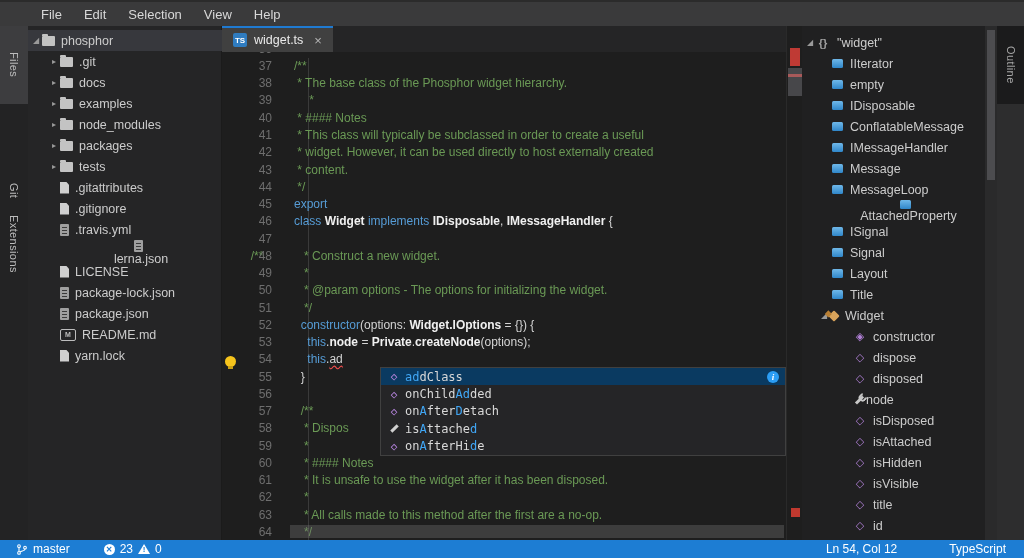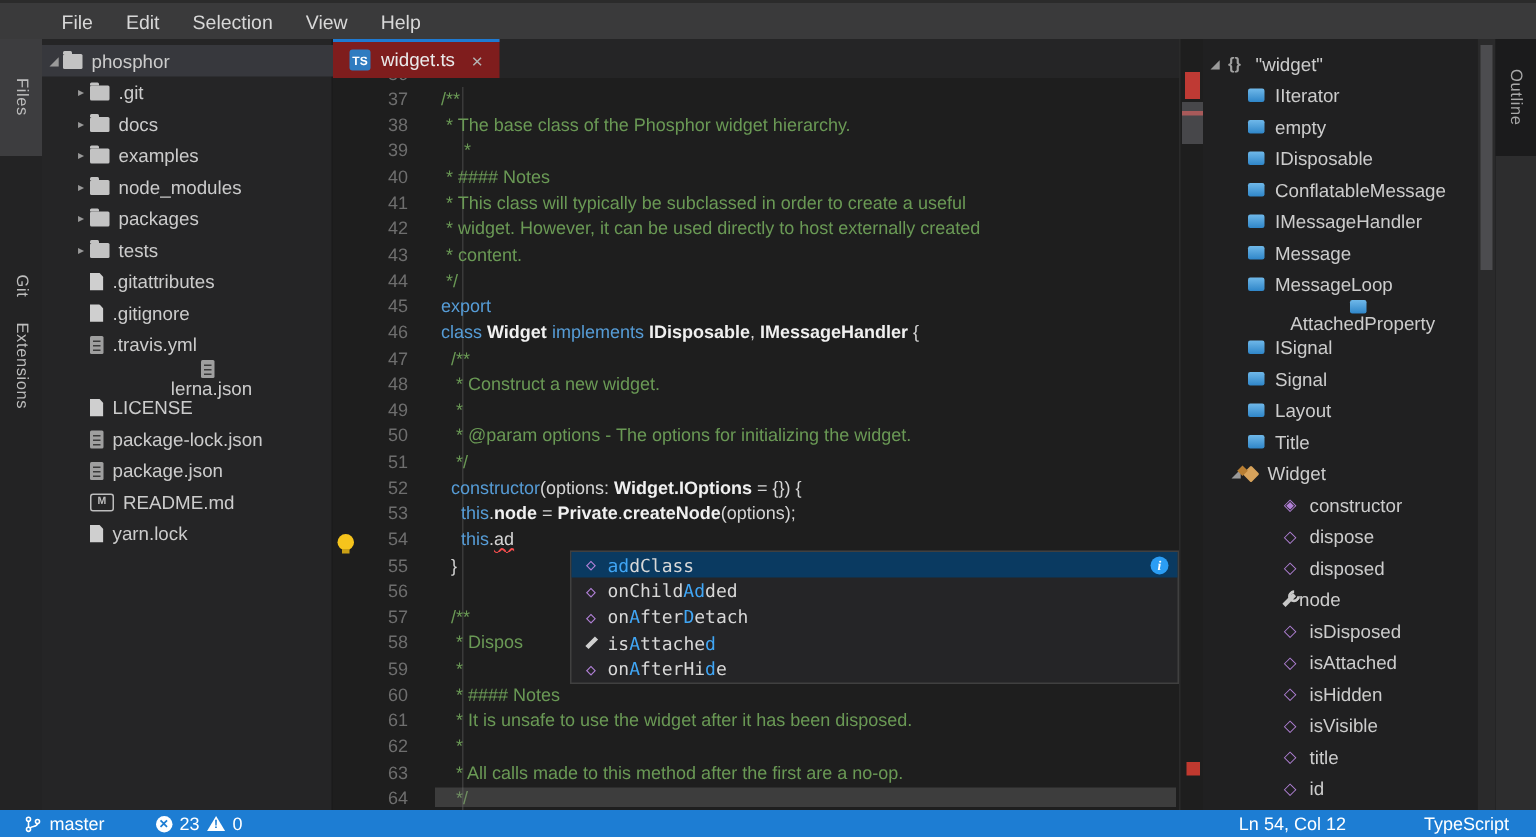--- a/index.html
+++ b/index.html
@@ -31,21 +31,21 @@
   .ic-folder::before{content:"";position:absolute;top:-2px;left:0;width:6px;height:2px;background:#c3c3c3;border-radius:1px 1px 0 0;}
   .ic-file{width:9px;height:12px;background:#cfcfcf;clip-path:polygon(0 0,66% 0,100% 28%,100% 100%,0 100%);}
   .ic-fileconfig{width:9px;height:12px;background:#9f9f9f;border-radius:1px;}
   .ic-fileconfig::after{content:"";position:absolute;left:2px;right:2px;top:3px;height:1px;background:#3a3a3a;box-shadow:0 3px 0 #3a3a3a,0 6px 0 #3a3a3a;}
   .ic-filemd{width:14px;height:10px;border:1px solid #bdbdbd;border-radius:2px;color:#bdbdbd;
              font-size:7px;font-weight:bold;display:flex;align-items:center;justify-content:center;}
 
   
   #editor{left:222px;top:26px;width:564px;height:514px;background:#1e1e1e;overflow:hidden;}
   #tabbar{position:absolute;left:0;top:0;width:564px;height:26px;background:#252526;z-index:5;}
-  #tab-widget{position:absolute;left:0;top:0;height:24px;background:#7f1d1d;border-top:2px solid #1f7ad1;
+  #tab-widget{position:absolute;left:0;top:0;height:24px;background:#404040;border-top:2px solid #1f7ad1;
               display:flex;align-items:center;padding:0 11px;gap:7px;font-size:12.5px;color:#eaeaea;cursor:pointer;}
   .ts-badge{width:14px;height:14px;background:#2f7cc0;color:#fff;border-radius:2px;
             font-size:8px;font-weight:bold;display:flex;align-items:center;justify-content:center;flex:none;}
   .tab-close{color:#b4b4b4;font-size:13px;margin-left:4px;}
   #indent-guide{position:absolute;left:86px;top:32px;width:1px;height:498px;background:#3a3a3a;z-index:1;}
   .code-row{position:absolute;left:0;width:564px;height:17.26px;display:flex;z-index:2;
             font-family:Liberation Sans, sans-serif;font-size:12px;line-height:17.26px;white-space:pre;}
   .lnum{width:50px;flex:none;text-align:right;color:#6e6e6e;}
   .ltext{margin-left:22px;}
   .tk-c{color:#6a9955;}
@@ -214,21 +214,21 @@
       <div class="code-row" style="top: 31.96px;"><span class="lnum">37</span><span class="ltext"><span class="tk-c">/**</span></span></div>
       <div class="code-row" style="top: 49.22px;"><span class="lnum">38</span><span class="ltext"><span class="tk-c"> * The base class of the Phosphor widget hierarchy.</span></span></div>
       <div class="code-row" style="top: 66.48px; gap: 12px;"><span class="lnum">39</span><span class="ltext"><span class="tk-c"> *</span></span></div>
       <div class="code-row" style="top: 83.74px;"><span class="lnum">40</span><span class="ltext"><span class="tk-c"> * #### Notes</span></span></div>
       <div class="code-row" style="top: 101px;"><span class="lnum">41</span><span class="ltext"><span class="tk-c"> * This class will typically be subclassed in order to create a useful</span></span></div>
       <div class="code-row" style="top: 118.26px;"><span class="lnum">42</span><span class="ltext"><span class="tk-c"> * widget. However, it can be used directly to host externally created</span></span></div>
       <div class="code-row" style="top: 135.52px;"><span class="lnum">43</span><span class="ltext"><span class="tk-c"> * content.</span></span></div>
       <div class="code-row" style="top: 152.78px;"><span class="lnum">44</span><span class="ltext"><span class="tk-c"> */</span></span></div>
       <div class="code-row" style="top: 170.04px;"><span class="lnum">45</span><span class="ltext"><span class="tk-k">export</span></span></div>
       <div class="code-row" style="top: 187.3px;"><span class="lnum">46</span><span class="ltext"><span class="tk-k">class</span><span class="tk-p"> </span><span class="tk-b">Widget</span><span class="tk-p"> </span><span class="tk-k">implements</span><span class="tk-p"> </span><span class="tk-b">IDisposable</span><span class="tk-p">, </span><span class="tk-b">IMessageHandler</span><span class="tk-p"> {</span></span></div>
-      <div class="code-row" style="top: 204.56px;"><span class="lnum">47</span><span class="ltext"><span class="tk-c">  /**</span></span></div>
+      <div class="code-row" style="top: 204.56px; flex-direction: column;"><span class="lnum">47</span><span class="ltext"><span class="tk-c">  /**</span></span></div>
       <div class="code-row" style="top: 221.82px;"><span class="lnum">48</span><span class="ltext"><span class="tk-c">   * Construct a new widget.</span></span></div>
       <div class="code-row" style="top: 239.08px;"><span class="lnum">49</span><span class="ltext"><span class="tk-c">   *</span></span></div>
       <div class="code-row" style="top: 256.34px;"><span class="lnum">50</span><span class="ltext"><span class="tk-c">   * @param options - The options for initializing the widget.</span></span></div>
       <div class="code-row" style="top: 273.6px;"><span class="lnum">51</span><span class="ltext"><span class="tk-c">   */</span></span></div>
       <div class="code-row" style="top: 290.86px;"><span class="lnum">52</span><span class="ltext"><span class="tk-p">  </span><span class="tk-k">constructor</span><span class="tk-p">(options: </span><span class="tk-b">Widget.IOptions</span><span class="tk-p"> = {}) {</span></span></div>
       <div class="code-row" style="top: 308.12px;"><span class="lnum">53</span><span class="ltext"><span class="tk-p">    </span><span class="tk-k">this</span><span class="tk-p">.</span><span class="tk-b">node</span><span class="tk-p"> = </span><span class="tk-b">Private</span><span class="tk-p">.</span><span class="tk-b">createNode</span><span class="tk-p">(options);</span></span></div>
       <div class="code-row" style="top: 325.38px;"><span class="lnum">54</span><span class="ltext"><span class="tk-p">    </span><span class="tk-k">this</span><span class="tk-p">.</span><span class="tk-e">ad</span></span></div>
       <div class="code-row" style="top: 342.64px;"><span class="lnum">55</span><span class="ltext"><span class="tk-p">  }</span></span></div>
       <div class="code-row" style="top: 359.9px;"><span class="lnum">56</span><span class="ltext"></span></div>
       <div class="code-row" style="top: 377.16px;"><span class="lnum">57</span><span class="ltext"><span class="tk-c">  /**</span></span></div>

